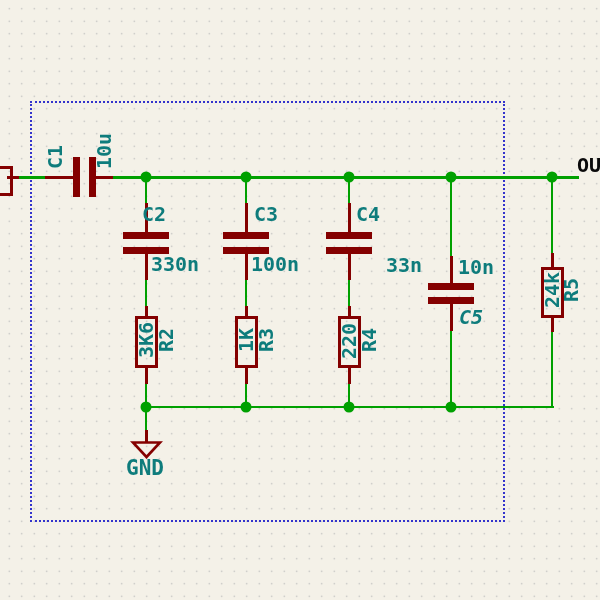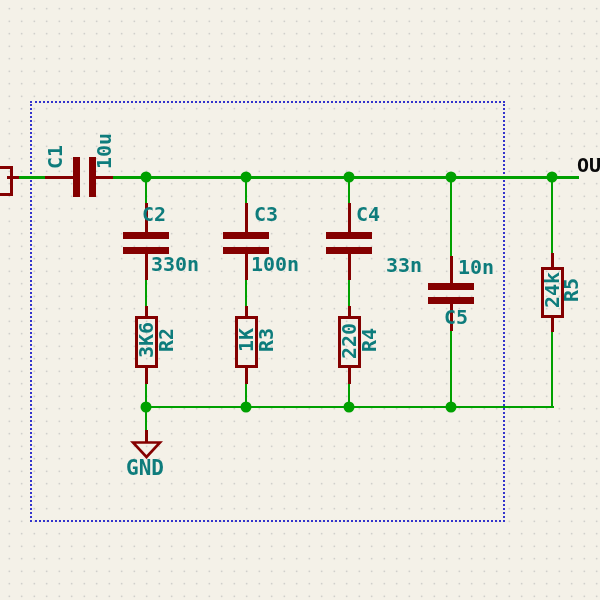--- a/index.html
+++ b/index.html
@@ -103,21 +103,21 @@
   <div class="vlbl" style="left:349px;top:341px;">220</div>
   <div class="vlbl" style="left:369px;top:340px;">R4</div>
 
   <div class="wv" style="left:449.75px;top:178px;height:78px;"></div>
   <div class="pv" style="left:449.5px;top:256px;height:27px;"></div>
   <div class="plateh" style="left:428px;top:283px;"></div>
   <div class="plateh" style="left:428px;top:297px;"></div>
   <div class="pv" style="left:449.5px;top:304px;height:27px;"></div>
   <div class="wv" style="left:449.75px;top:331px;height:75px;"></div>
   <div class="lbl" style="left:458px;top:257px;">10n</div>
-  <div class="lbl" style="left:444px;top:307px;">C5</div>
+  <div class="lbl" style="left:459px;top:307px;font-style:italic;">C5</div>
 
   <div class="wv" style="left:550.75px;top:178px;height:75px;"></div>
   <div class="pv" style="left:550.5px;top:253px;height:14px;"></div>
   <div class="rbox" style="left:540.5px;top:267px;height:51px;"></div>
   <div class="pv" style="left:550.5px;top:318px;height:14px;"></div>
   <div class="wv" style="left:550.75px;top:332px;height:76px;"></div>
   <div class="vlbl" style="left:551.5px;top:290px;">24k</div>
   <div class="vlbl" style="left:571px;top:290px;">R5</div>
 
   <div class="wv" style="left:144.75px;top:408px;height:22px;"></div>

